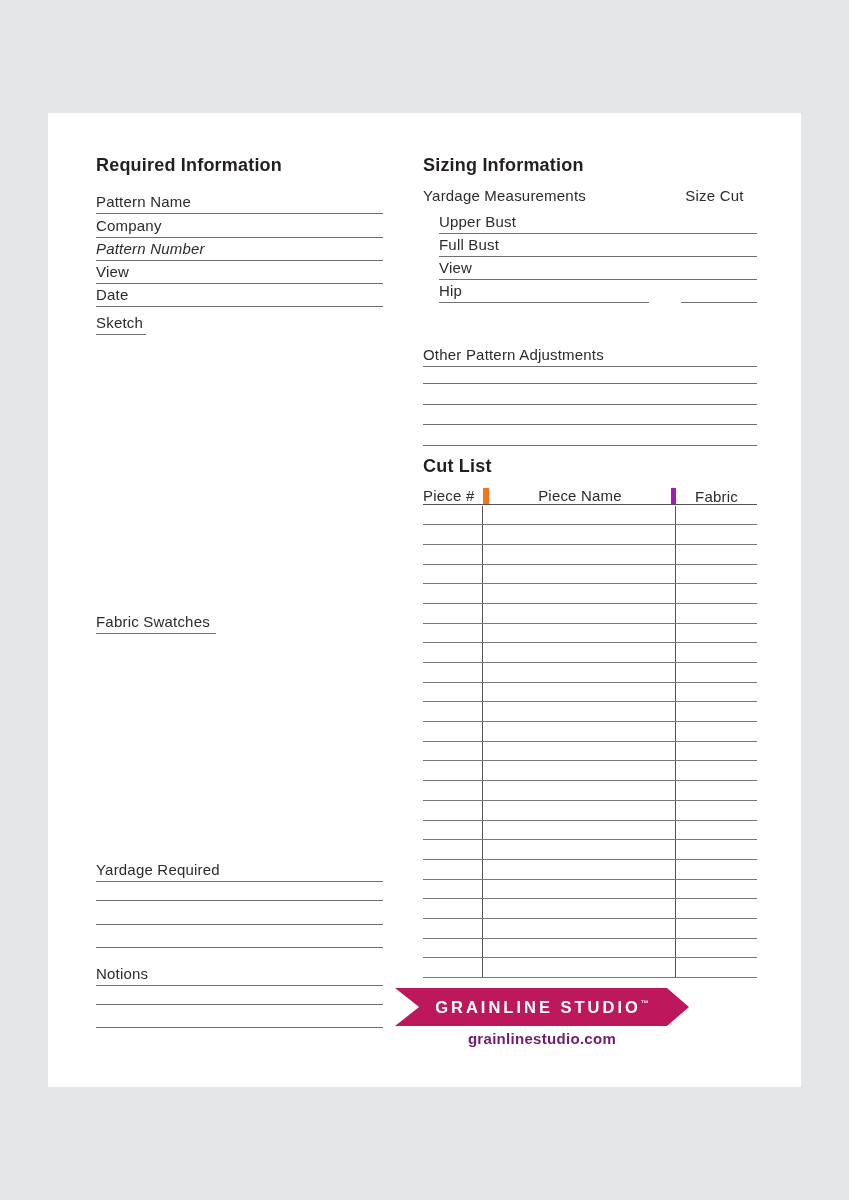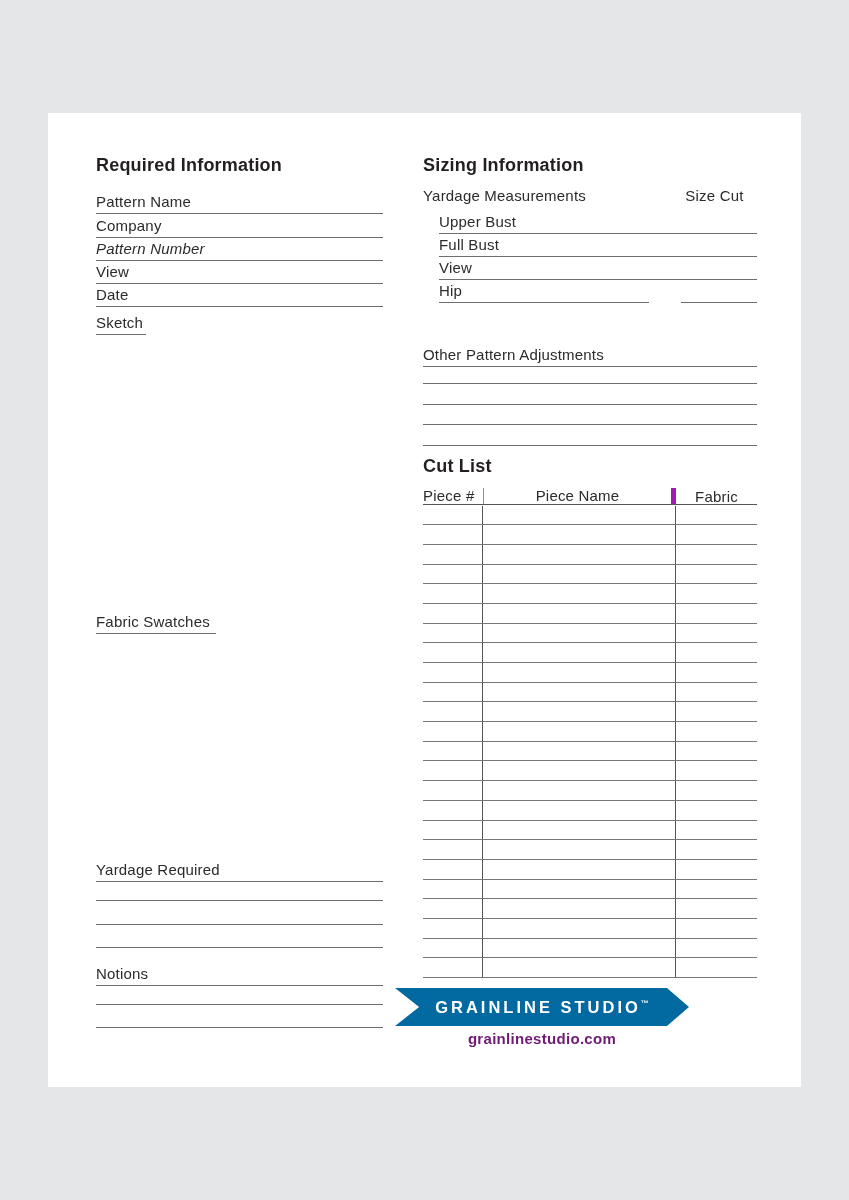--- a/index.html
+++ b/index.html
@@ -47,32 +47,32 @@
     position:absolute;left:375px;width:334px;top:74px;
     display:flex;justify-content:space-between;align-items:flex-end;
   }
   .cols-head .size-cut{width:85px;text-align:center;}
   
   .cl-head{
     position:absolute;left:375px;top:371px;width:334px;height:20px;
     display:flex;align-items:flex-end;
     border-bottom:1.5px solid #555;box-sizing:content-box;
   }
-  .cl-head .c1{width:60px;border-right:1px solid #f97316;height:16px;display:flex;align-items:flex-end;}
+  .cl-head .c1{width:60px;border-right:6px solid #f97316;height:16px;display:flex;align-items:flex-end;}
   .cl-head .c2{flex:1;border-right:5px solid #a21caf;height:16px;display:flex;align-items:flex-end;justify-content:center;}
   .cl-head .c3{width:81px;height:16px;display:flex;align-items:flex-start;justify-content:center;}
   .cl-body{position:absolute;left:375px;top:392.5px;width:334px;}
   .cl-row{display:flex;height:19.7px;box-sizing:border-box;border-bottom:1.3px solid #777;}
   .cl-row .c1{width:60px;border-right:1px solid #555;box-sizing:border-box;}
   .cl-row .c2{flex:1;border-right:1px solid #555;box-sizing:border-box;}
   .cl-row .c3{width:81px;}
   
   .banner{
     position:absolute;left:347px;top:875px;width:294px;height:38px;
-    background:#0369a1;
+    background:#be185d;
     clip-path:polygon(0 0, 92.5% 0, 100% 50%, 92.5% 100%, 0 100%, 8.2% 50%);
     display:flex;align-items:center;justify-content:center;
   }
   .banner .brand{
     color:#ffffff;font-weight:bold;font-size:16.5px;letter-spacing:3px;
     white-space:nowrap;
   }
   .banner .tm{
     color:#ffffff;font-size:8px;font-weight:bold;letter-spacing:0;
     vertical-align:7px;

